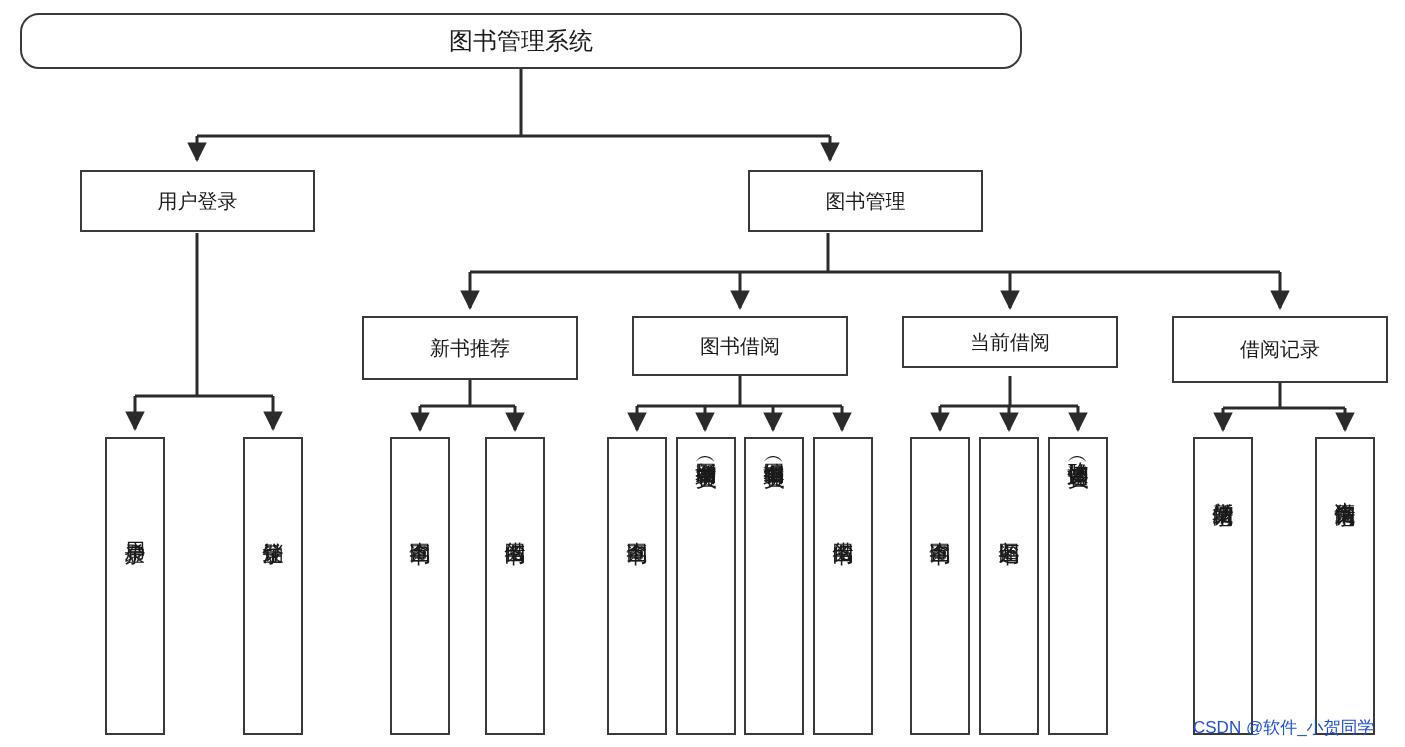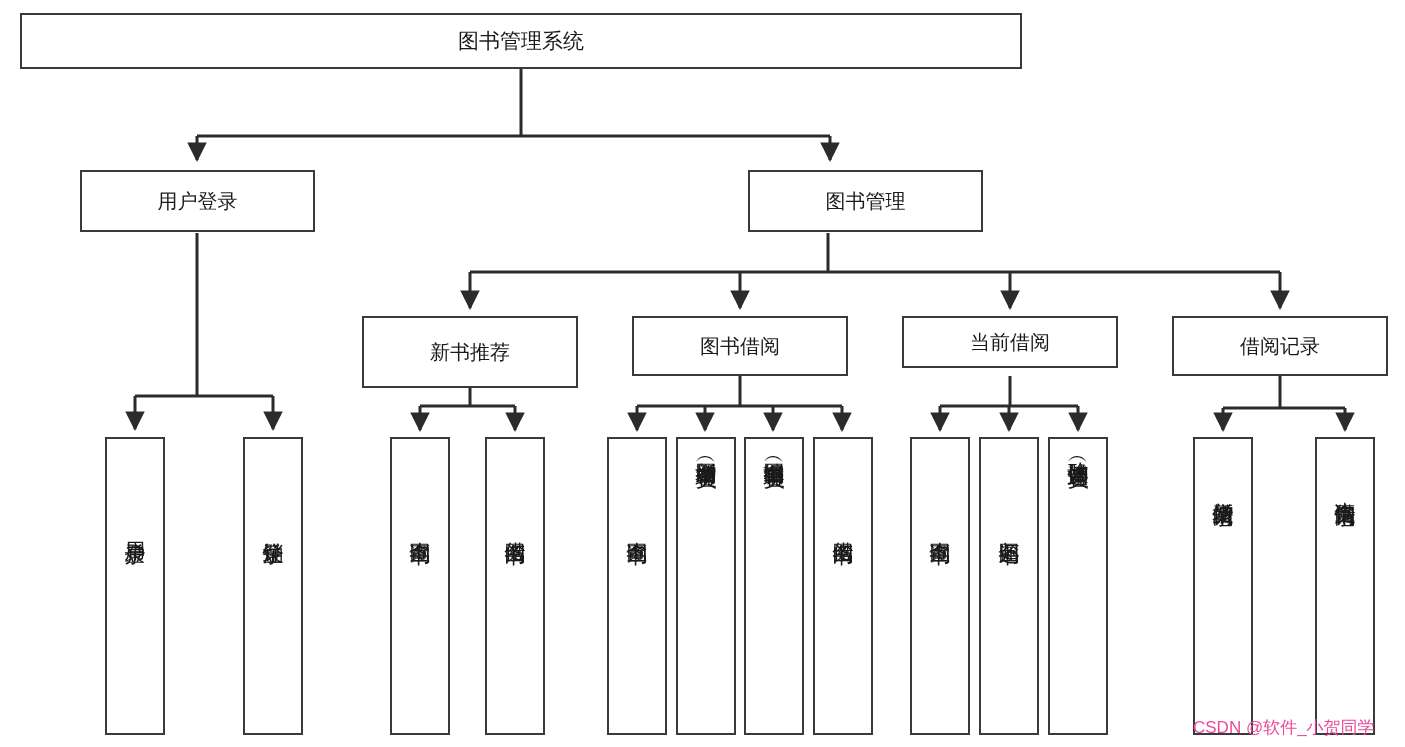--- a/index.html
+++ b/index.html
@@ -31,21 +31,22 @@
     box-sizing: border-box;
     background: #ffffff;
     border: 2px solid #3a3a3a;
     display: flex;
     align-items: center;
     justify-content: center;
     color: #1a1a1a;
     z-index: 2;
   }
   .node.root {
-    font-size: 21px;
+    font-size: 24px;
+    border-radius: 19px;
   }
   .node.lvl2 {
     font-size: 20px;
   }
   .node.lvl3 {
     font-size: 20px;
   }
   
   .node.leaf {
     align-items: flex-start;
@@ -56,21 +57,21 @@
     writing-mode: vertical-rl;
     text-orientation: upright;
     font-size: 21px;
     line-height: 1.04;
     letter-spacing: 1px;
     white-space: nowrap;
     color: #1a1a1a;
   }
   .watermark {
     position: absolute;
-    color: #ec4899;
+    color: #1d4ed8;
     font-size: 17px;
     white-space: nowrap;
     z-index: 3;
   }
 </style>
 </head>
 <body>
 
 <div id="canvas">
 
@@ -128,30 +129,30 @@
     <span>图书管理系统</span>
   </div>
 
   <div class="node lvl2" style="left:80px; top:170px; width:235px; height:62px;">
     <span>用户登录</span>
   </div>
   <div class="node lvl2" style="left:748px; top:170px; width:235px; height:62px;">
     <span>图书管理</span>
   </div>
 
-  <div class="node lvl3" style="left:362px; top:316px; width:216px; height:72px;">
+  <div class="node lvl3" style="left:362px; top:316px; width:216px; height:64px;">
     <span>新书推荐</span>
   </div>
   <div class="node lvl3" style="left:632px; top:316px; width:216px; height:60px;">
     <span>图书借阅</span>
   </div>
   <div class="node lvl3" style="left:902px; top:316px; width:216px; height:52px;">
     <span>当前借阅</span>
   </div>
-  <div class="node lvl3" style="left:1172px; top:316px; width:216px; height:60px;">
+  <div class="node lvl3" style="left:1172px; top:316px; width:216px; height:67px;">
     <span>借阅记录</span>
   </div>
 
   <div class="node leaf" style="left:105px; top:437px; width:60px; height:298px; padding-top:86px;">
     <span class="vtext">用户登录</span>
   </div>
   <div class="node leaf" style="left:243px; top:437px; width:60px; height:298px; padding-top:86px;">
     <span class="vtext">注销登录</span>
   </div>
 

